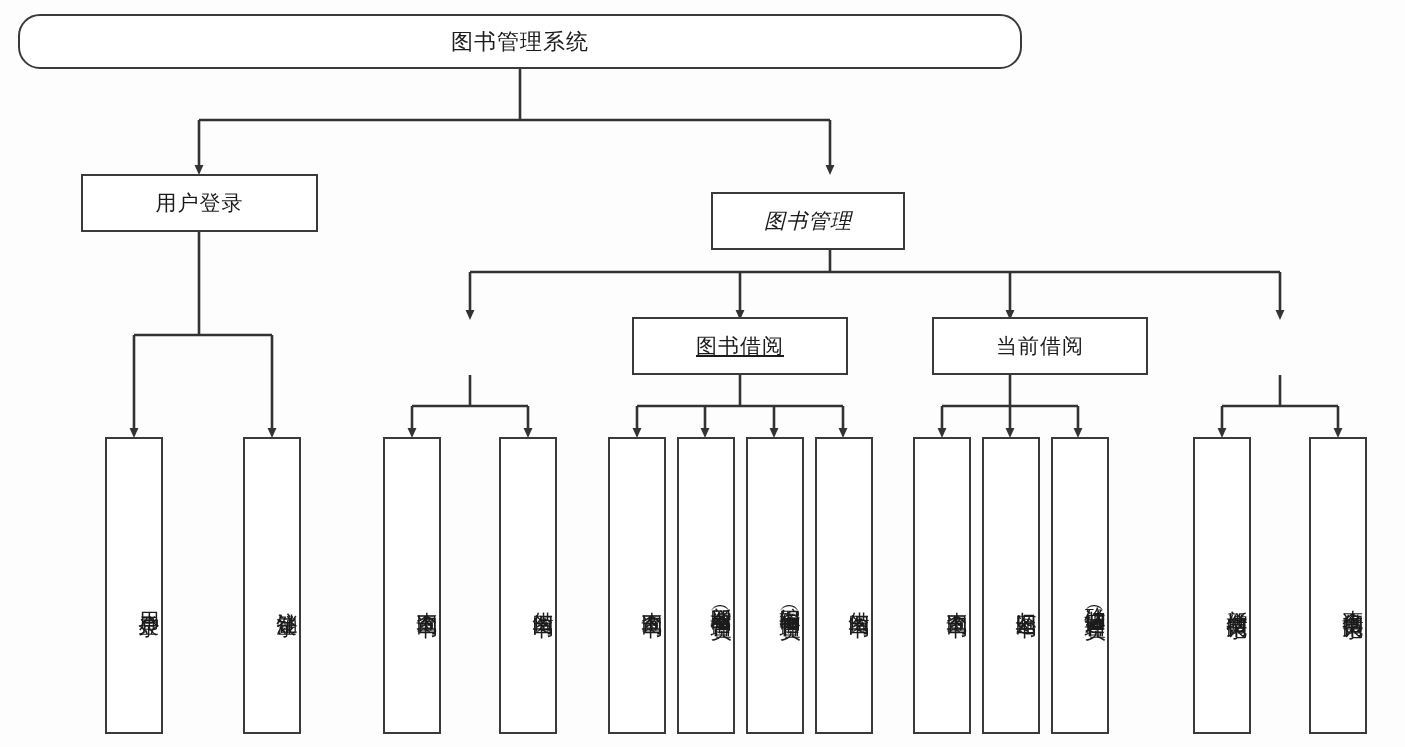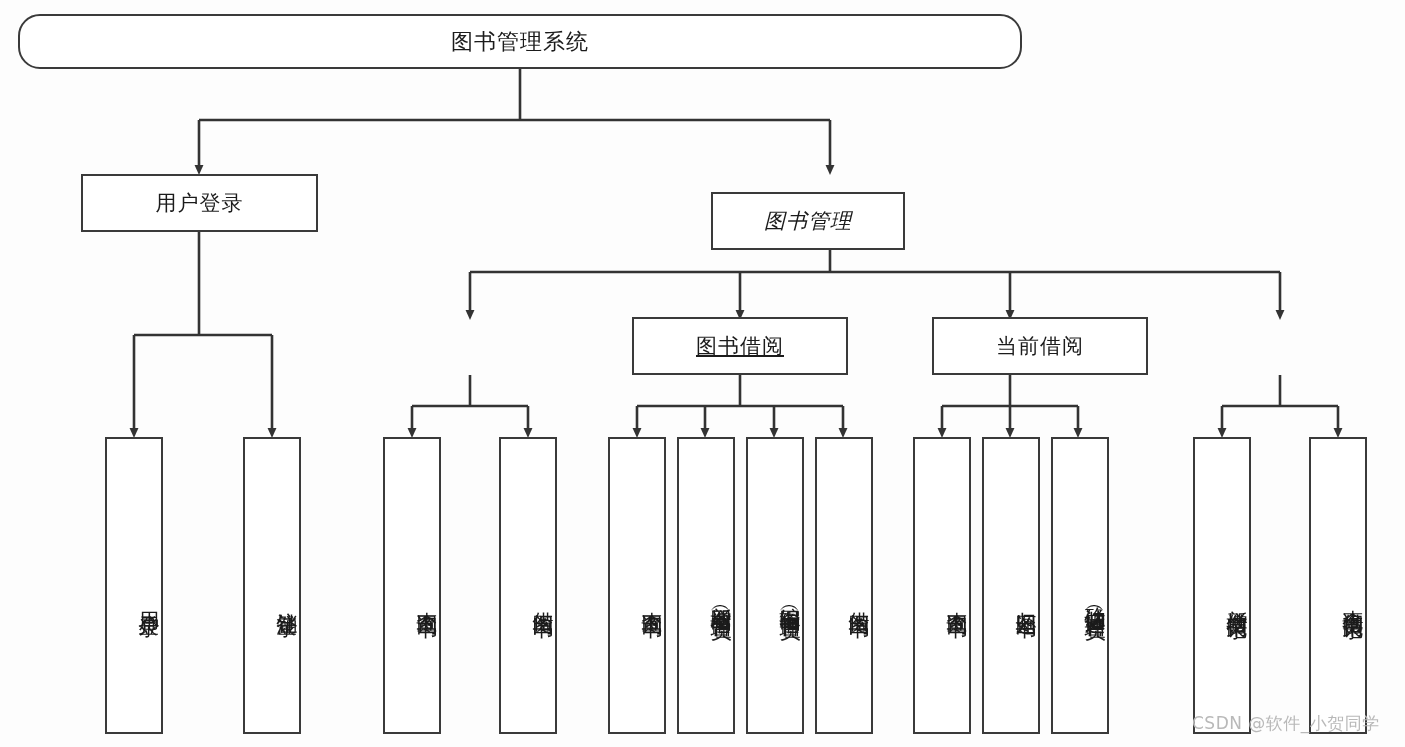--- a/index.html
+++ b/index.html
@@ -181,15 +181,14 @@
   </div>
 
   <div class="node v" style="left:1193px; top:437px; width:58px; height:297px;">
     <span class="vtext">新增借阅记录</span>
   </div>
 
   <div class="node v" style="left:1309px; top:437px; width:58px; height:297px;">
     <span class="vtext">查询借阅记录</span>
   </div>
 
-  <div id="watermark" style="left:1192px; top:712px;">CSDN @软件_小贺同学</div>
 
 </div>
 
 </body></html>

